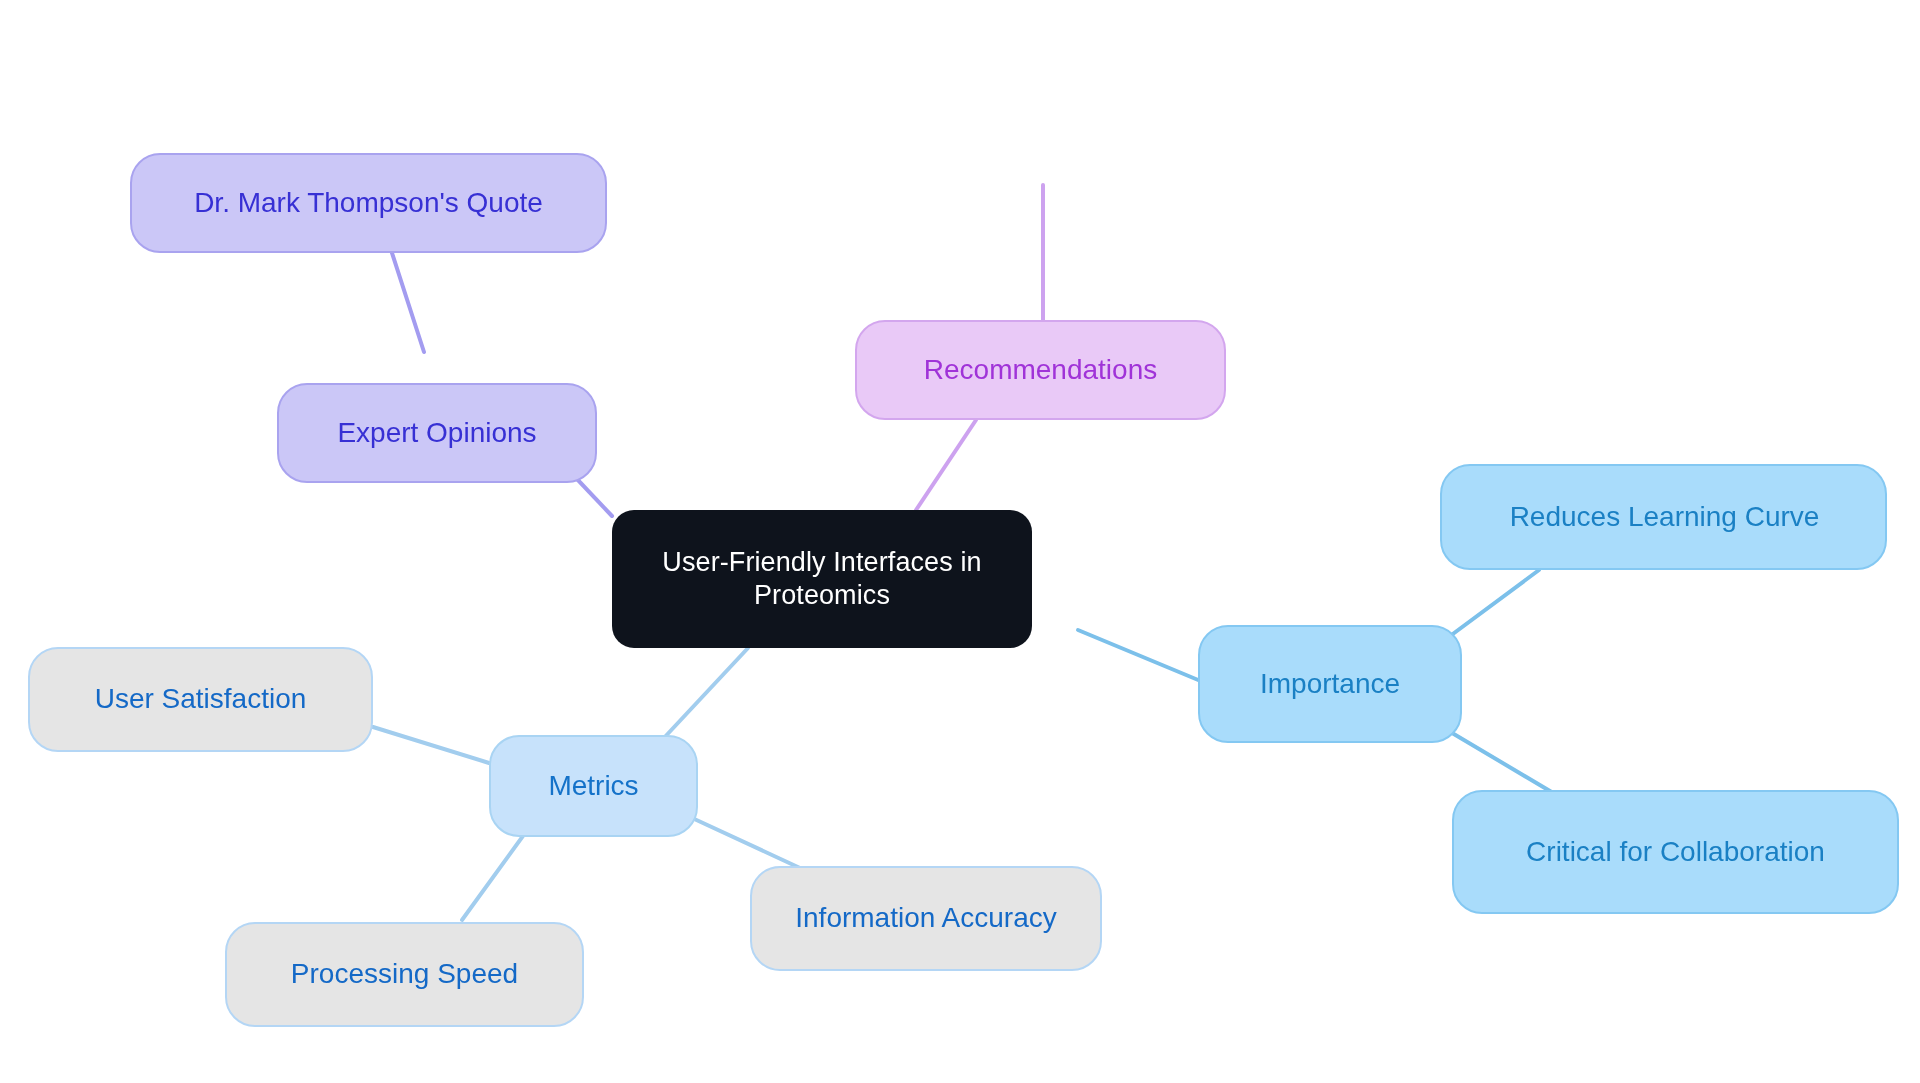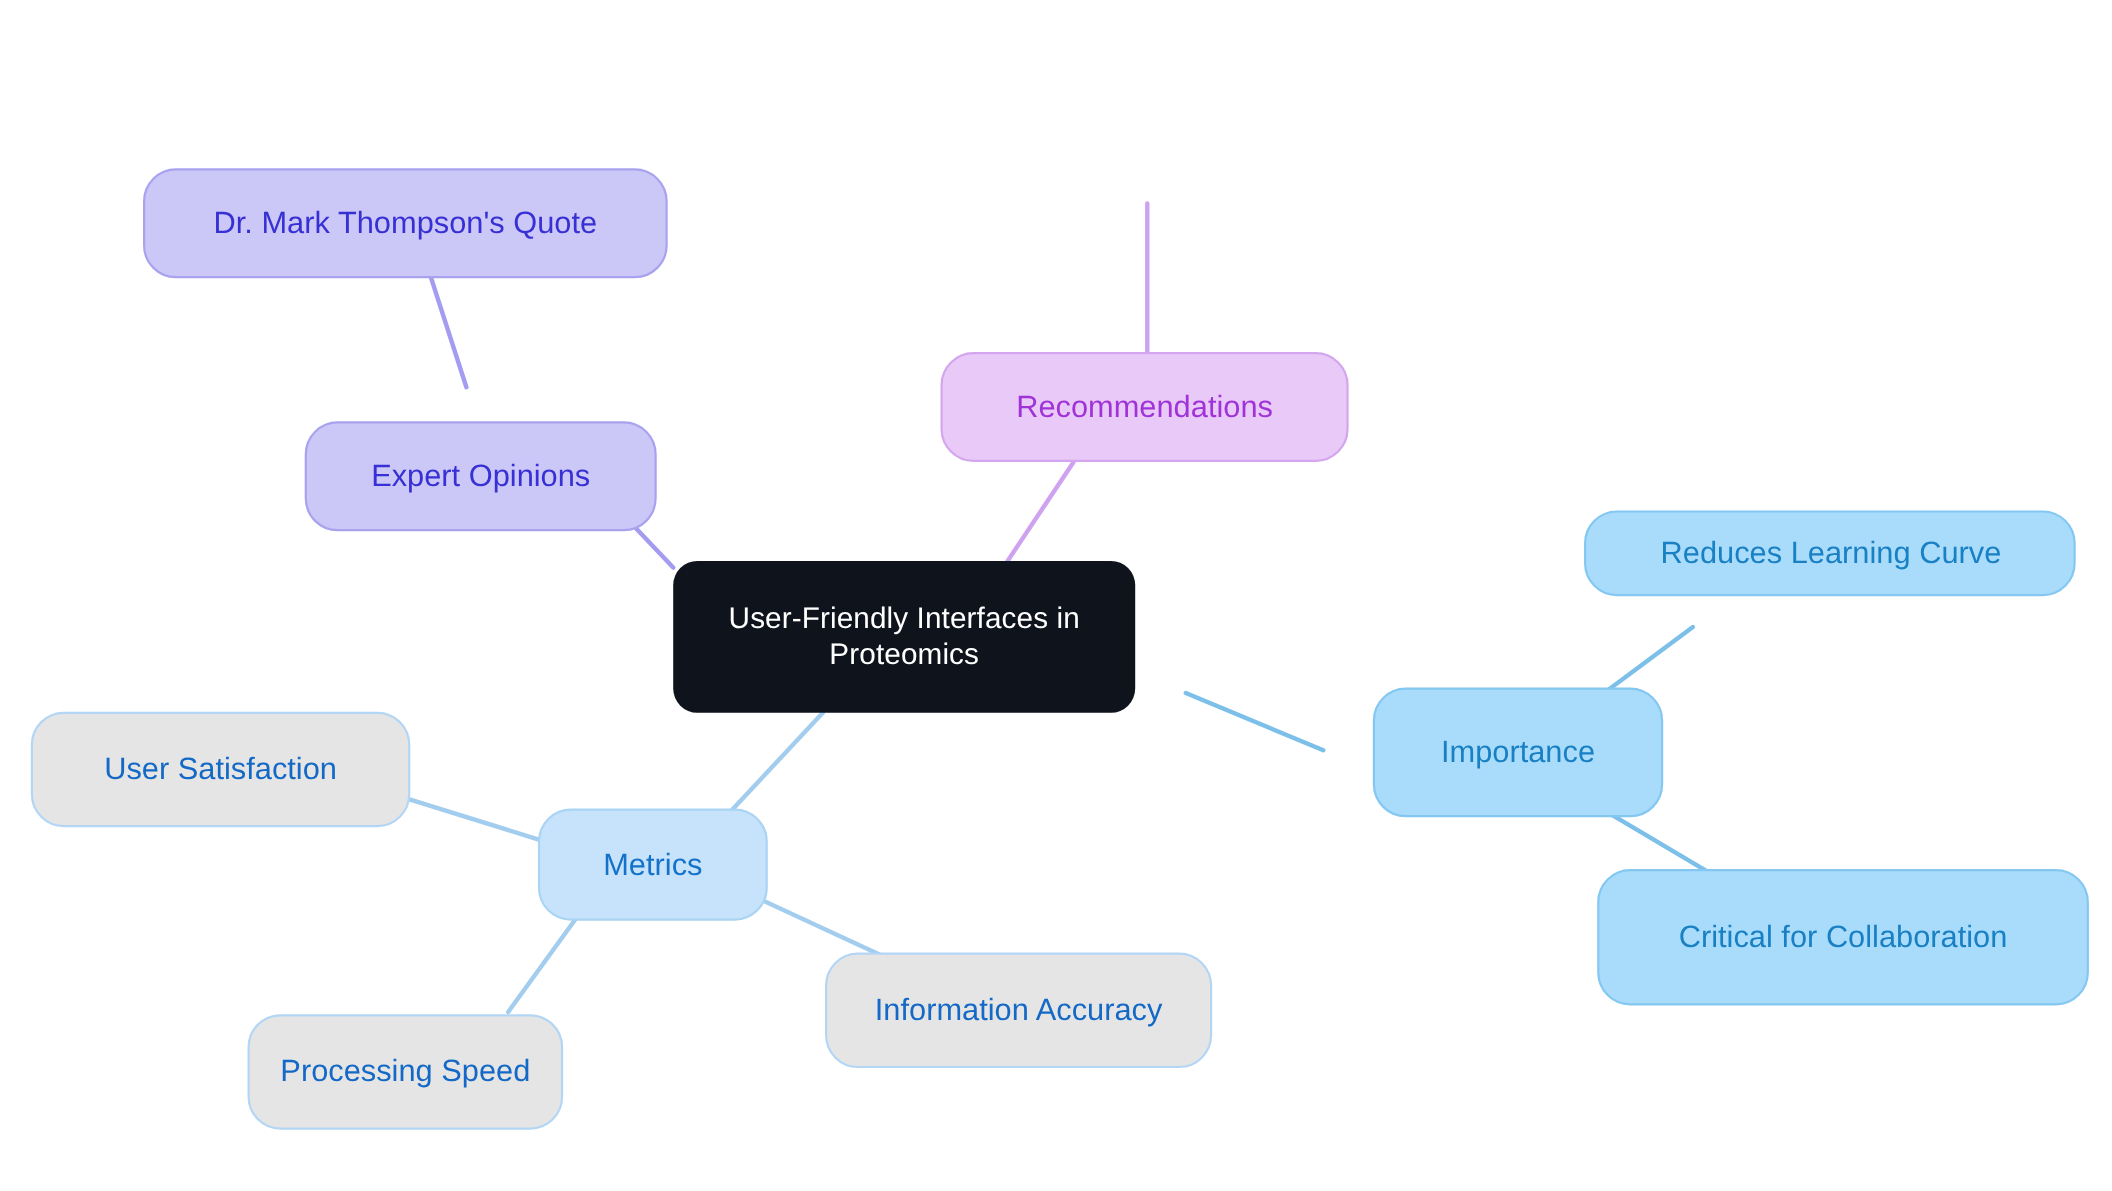--- a/index.html
+++ b/index.html
@@ -112,27 +112,27 @@
   <div class="node node-root" style="left:612px; top:510px; width:420px; height:138px;">User-Friendly Interfaces in
 Proteomics</div>
 
   <div class="node node-indigo" style="left:130px; top:122px; width:477px; height:100px;">Dr. Mark Thompson's Quote</div>
 
   <div class="node node-indigo" style="left:277px; top:352px; width:320px; height:100px;">Expert Opinions</div>
 
 
   <div class="node node-violet" style="left:855px; top:320px; width:371px; height:100px;text-align:center;">Recommendations</div>
 
-  <div class="node node-blue-strong" style="left:1440px; top:464px; width:447px; height:78px;padding-left:16px;">Reduces Learning Curve</div>
+  <div class="node node-blue-strong" style="left:1440px; top:464px; width:447px; height:106px;padding-left:16px;">Reduces Learning Curve</div>
 
-  <div class="node node-blue-strong" style="left:1248px; top:625px; width:264px; height:118px;">Importance</div>
+  <div class="node node-blue-strong" style="left:1198px; top:625px; width:264px; height:118px;">Importance</div>
 
   <div class="node node-blue-strong" style="left:1452px; top:790px; width:447px; height:124px;">Critical for Collaboration</div>
 
   <div class="node node-blue-light" style="left:28px; top:647px; width:345px; height:105px;">User Satisfaction</div>
 
   <div class="node node-blue-mid" style="left:489px; top:735px; width:209px; height:102px;">Metrics</div>
 
-  <div class="node node-blue-light" style="left:225px; top:922px; width:287px; height:105px;">Processing Speed</div>
+  <div class="node node-blue-light" style="left:225px; top:922px; width:359px; height:105px;">Processing Speed</div>
 
   <div class="node node-blue-light" style="left:750px; top:866px; width:352px; height:105px;">Information Accuracy</div>
 
 </div>
 
 </body></html>

